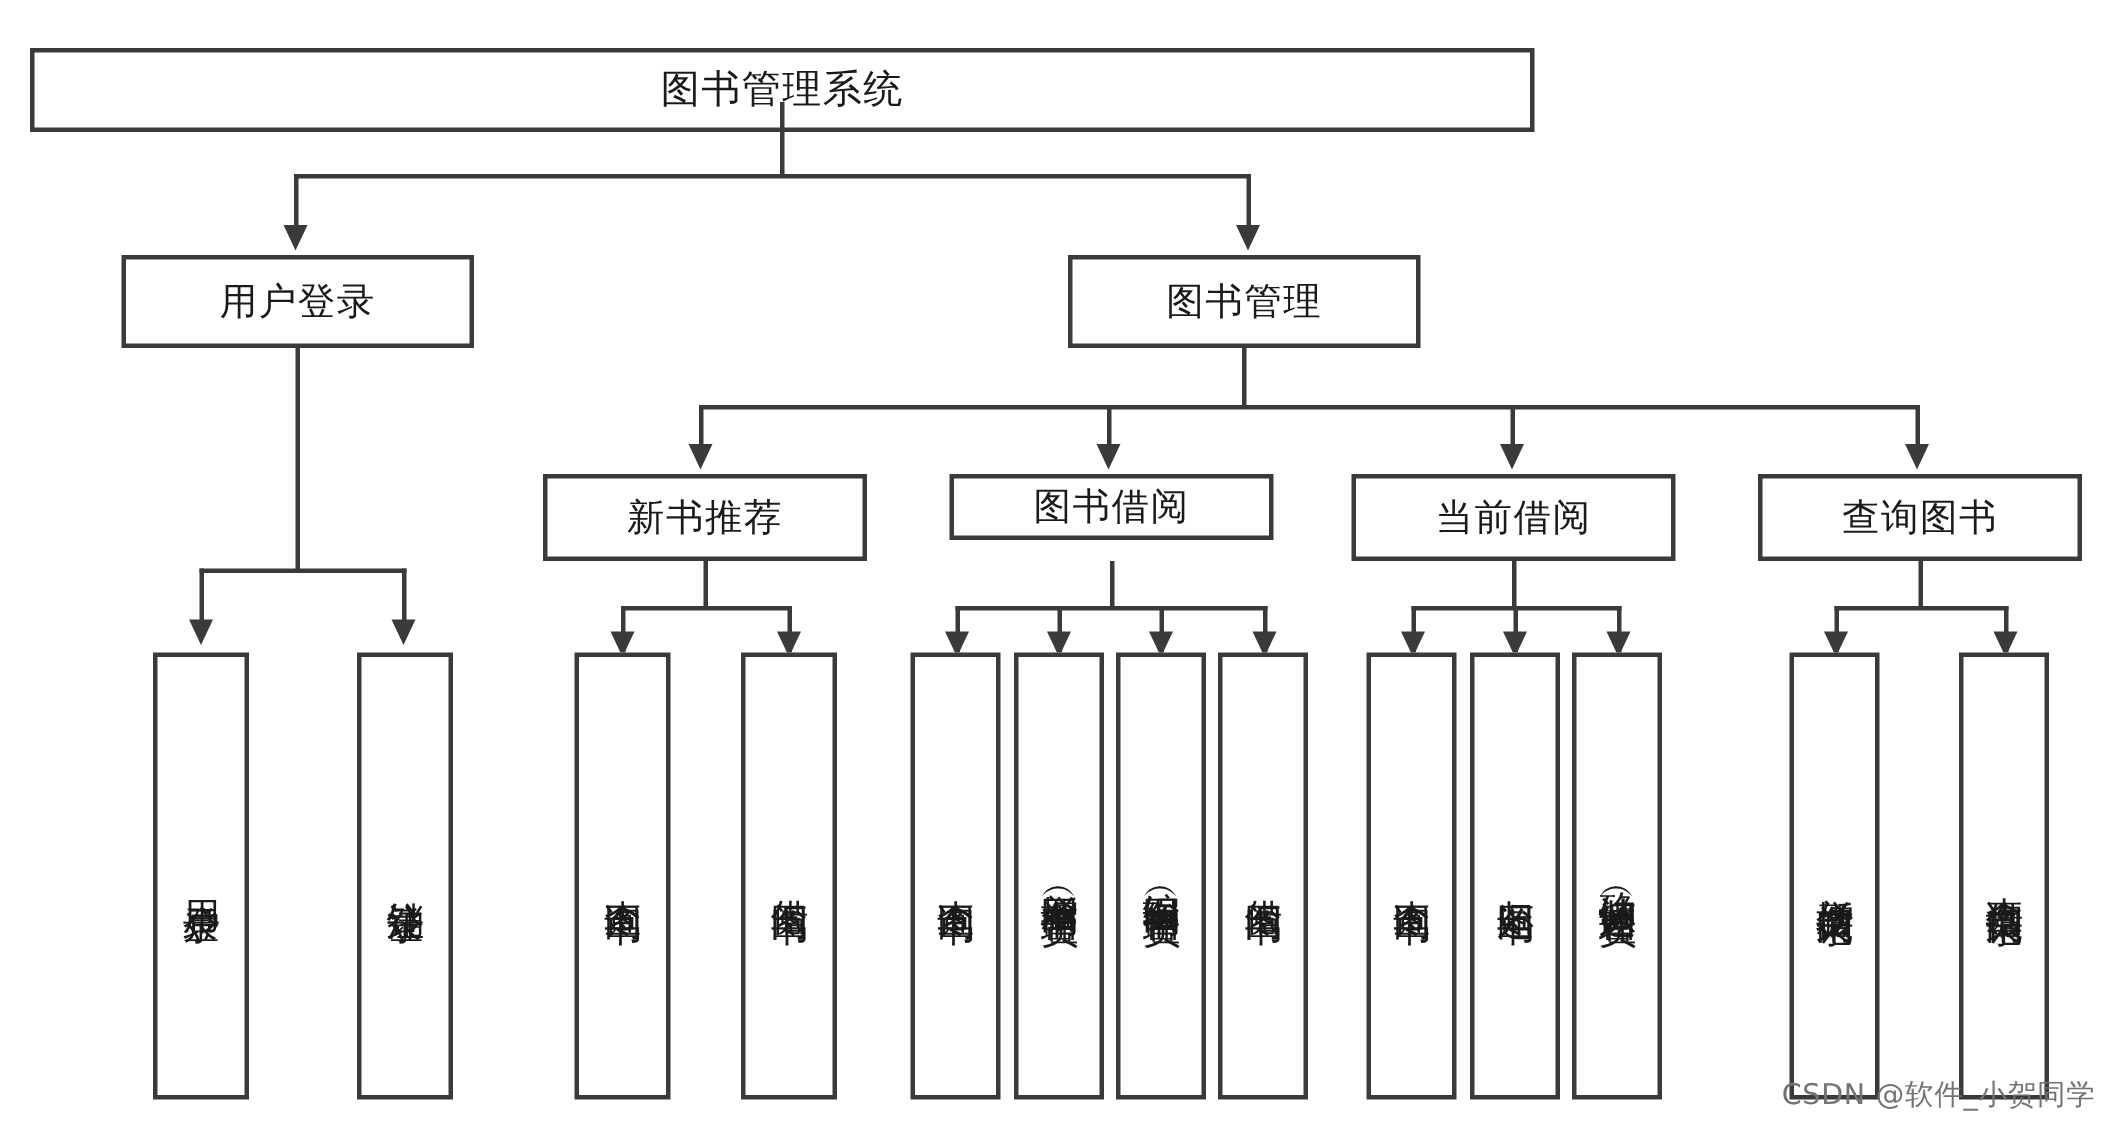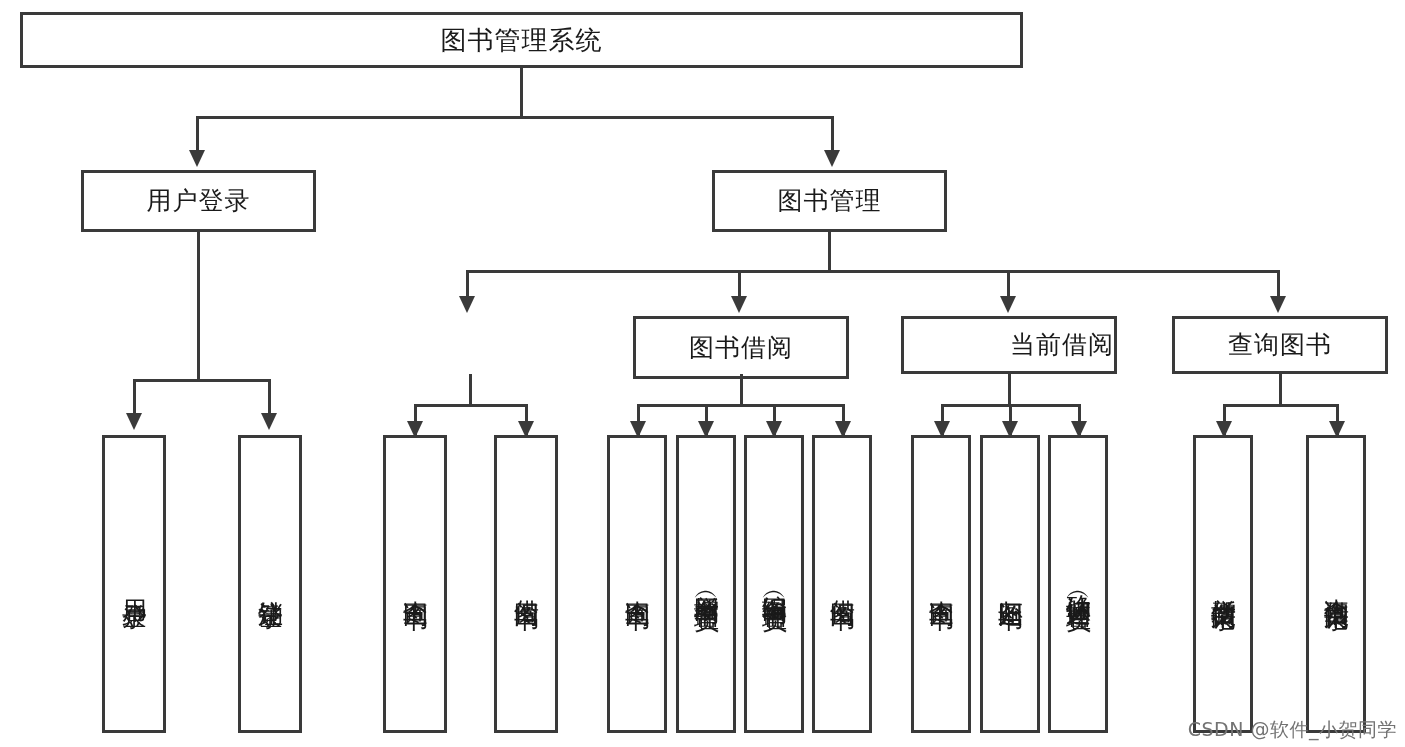--- a/index.html
+++ b/index.html
@@ -37,20 +37,21 @@
     text-orientation: upright;
     font-size: 25px;
     line-height: 1.35;
     letter-spacing: 2px;
     padding-top: 4px;
     padding-bottom: 4px;
     white-space: nowrap;
   }
   .node-title {
     font-size: 26px;
+    margin-top: 20px;
   }
   .edge {
     position: absolute;
     background: #3a3a3a;
   }
   .edge-v { width: 3px; }
   .edge-h { height: 3px; }
   .arrow {
     position: absolute;
     width: 0;
@@ -106,24 +107,27 @@
   <div class="edge edge-h" style="left:466px; top:270px; width:814px; height:3px;"></div>
   <div class="edge edge-v" style="left:466px; top:270px; width:3px; height:28px;"></div>
   <div class="arrow" style="left:459px; top:296px;"></div>
   <div class="edge edge-v" style="left:738px; top:270px; width:3px; height:28px;"></div>
   <div class="arrow" style="left:731px; top:296px;"></div>
   <div class="edge edge-v" style="left:1007px; top:270px; width:3px; height:28px;"></div>
   <div class="arrow" style="left:1000px; top:296px;"></div>
   <div class="edge edge-v" style="left:1277px; top:270px; width:3px; height:28px;"></div>
   <div class="arrow" style="left:1270px; top:296px;"></div>
 
-  <div class="node node-h" style="left:633px; top:316px; width:216px; height:63px;">
+  <div class="node node-h" style="left:362px; top:316px; width:216px; height:58px;">
+    <span>新书推荐</span>
+  </div>
+  <div class="node node-h" style="left:633px; top:316px; width:216px; height:44px;">
     <span>图书借阅</span>
   </div>
-  <div class="node node-h" style="left:901px; top:316px; width:216px; height:58px;justify-content:flex-end;">
+  <div class="node node-h" style="left:901px; top:316px; width:216px; height:58px;">
     <span>当前借阅</span>
   </div>
   <div class="node node-h" style="left:1172px; top:316px; width:216px; height:58px;">
     <span>查询图书</span>
   </div>
 
   <div class="edge edge-v" style="left:469px; top:374px; width:3px; height:32px;"></div>
   <div class="edge edge-h" style="left:414px; top:404px; width:114px; height:3px;"></div>
   <div class="edge edge-v" style="left:414px; top:404px; width:3px; height:31px;"></div>
   <div class="arrow" style="left:407px; top:421px;"></div>

